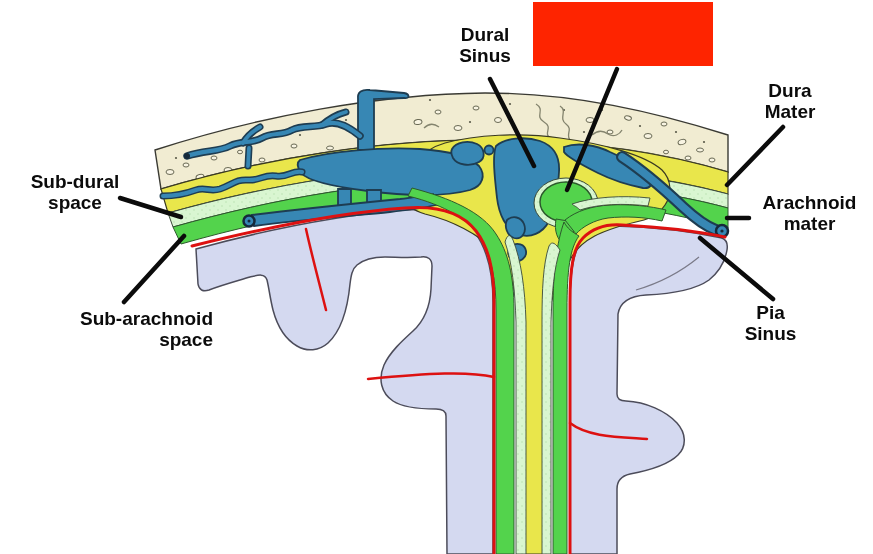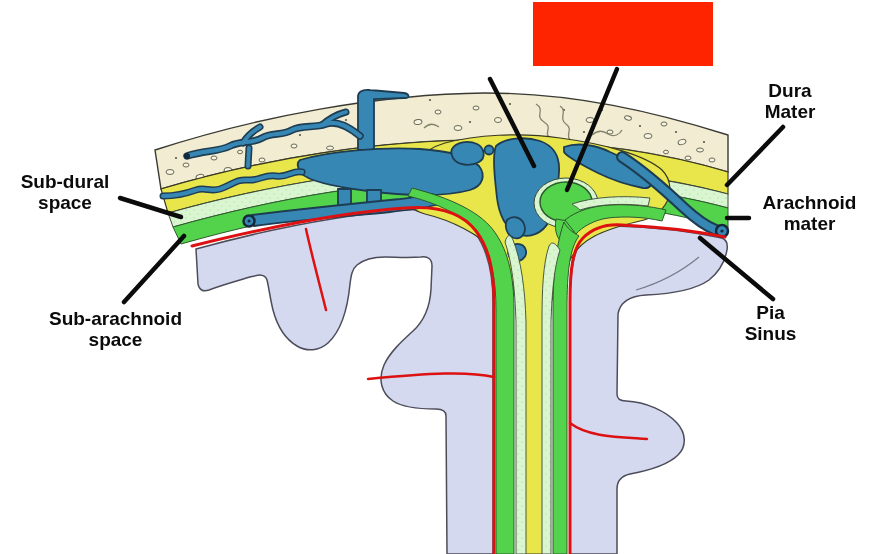--- a/index.html
+++ b/index.html
@@ -208,23 +208,25 @@
     <path d="M783,127 L727,185"></path>
     <path d="M727,218 L749,218"></path>
     <path d="M700,238 L773,299"></path>
     <path d="M120,198 L181,217"></path>
     <path d="M184,236 L124,302"></path>
   </g>
 
   <rect x="533" y="2" width="180" height="64" fill="#fe2400"></rect>
 </svg>
 
+<div class="label" style="left:425px;top:24px;width:120px;">Dural
+Sinus</div>
 <div class="label" style="left:735px;top:80px;width:110px;">Dura
 Mater</div>
 <div class="label" style="left:742px;top:192px;width:135px;">Arachnoid
 mater</div>
 <div class="label" style="left:718px;top:302px;width:105px;">Pia
 Sinus</div>
-<div class="label" style="left:4px;top:171px;width:122px;">Sub-dural
+<div class="label" style="left:14px;top:171px;width:122px;">Sub-dural
 space</div>
-<div class="label" style="left:18px;top:308px;width:195px;">Sub-arachnoid
+<div class="label" style="left:18px;top:308px;width:195px;text-align:right;">Sub-arachnoid
 space</div>
 </div>
 
 </body></html>

